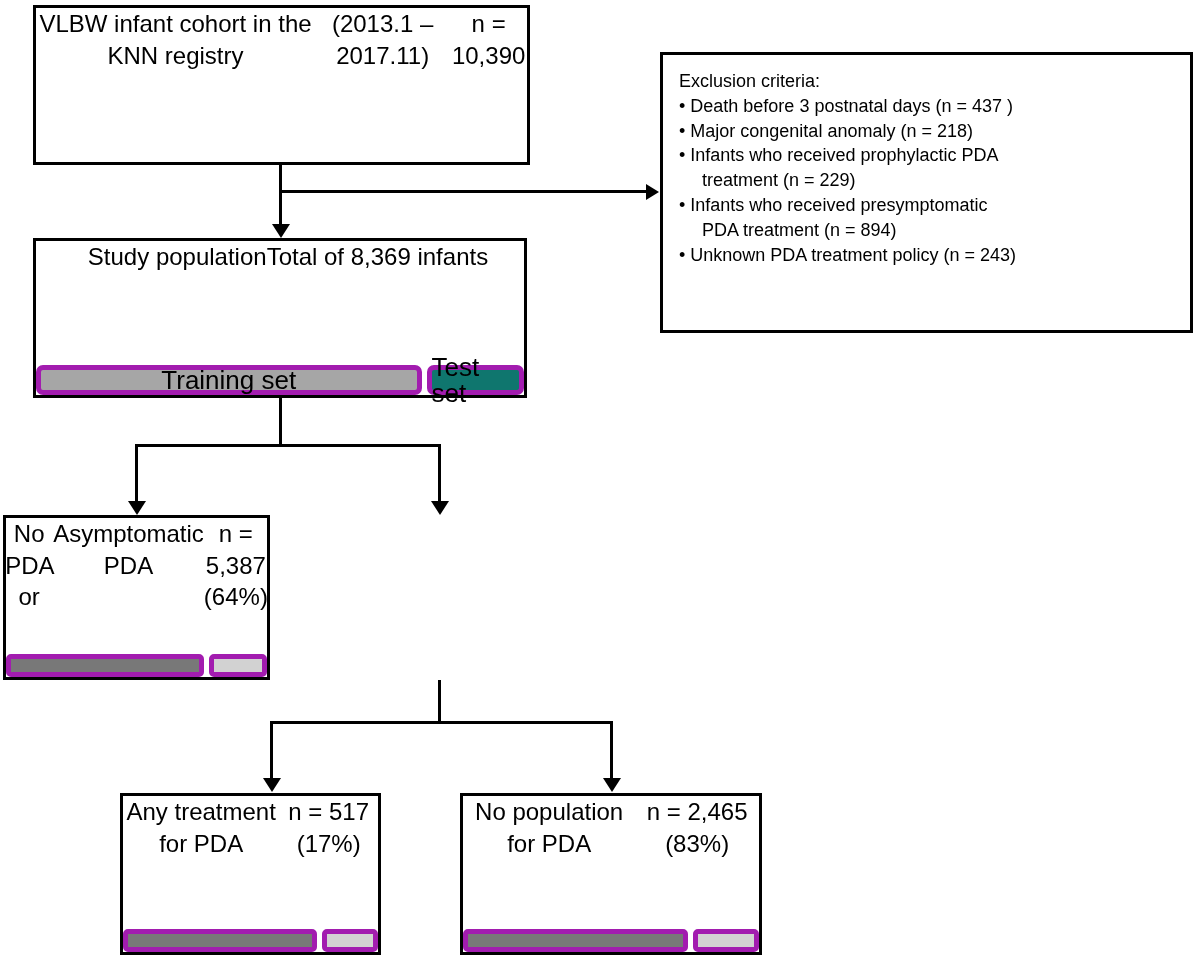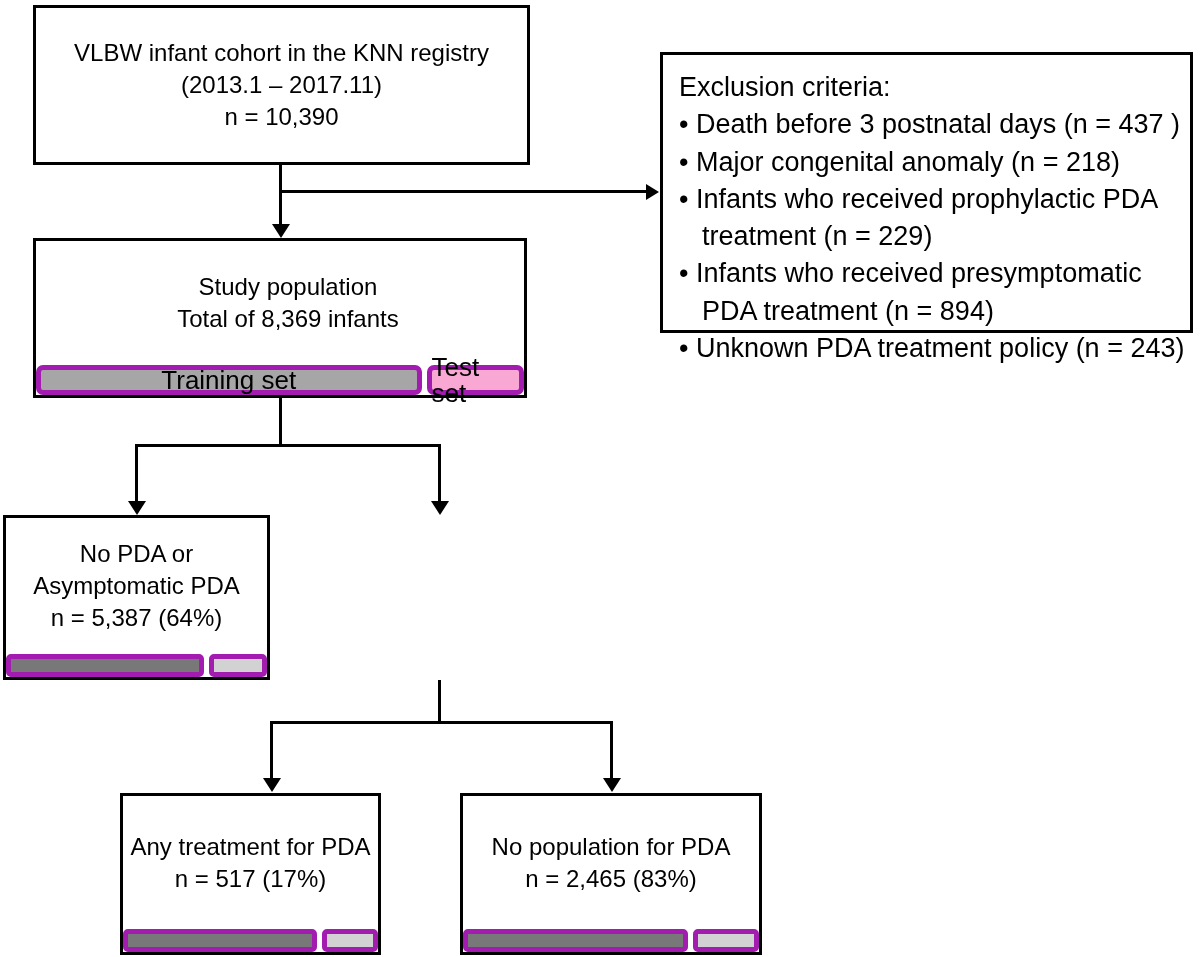--- a/index.html
+++ b/index.html
@@ -13,39 +13,39 @@
     overflow: hidden;
   }
   .box {
     position: absolute;
     background: #ffffff;
     border: 3px solid #000000;
     box-sizing: border-box;
   }
   .box-text {
     display: flex;
-    flex-direction: column;
+    flex-direction: row;
     justify-content: center;
-    align-items: center;
+    align-items: flex-start;
     text-align: center;
     font-size: 24px;
     line-height: 1.32;
     width: 100%;
     height: 100%;
   }
   .box-text.with-bars-30 { height: calc(100% - 30px); }
   .box-text.with-bars-23 { height: calc(100% - 23px); }
 
   
   .top-box   { left: 33px;  top: 5px;   width: 497px; height: 160px; }
   
   .excl-box  { left: 660px; top: 52px;  width: 533px; height: 281px; }
   .excl-content {
     padding: 14px 14px 10px 16px;
-    font-size: 27px;
+    font-size: 18px;
     line-height: 1.38;
     text-align: left;
   }
   .excl-line { white-space: nowrap; }
   .excl-cont { padding-left: 23px; }
 
   
   .study-box { left: 33px;  top: 238px; width: 494px; height: 160px; }
 
   
@@ -69,21 +69,21 @@
     box-sizing: border-box;
     border: 5px solid #a21caf;
     border-radius: 7px;
     display: flex;
     align-items: center;
     justify-content: center;
     font-size: 26px;
     line-height: 1;
   }
   .bar.train      { flex: 0 0 79%; background: #a6a6a6; }
-  .bar.test       { flex: 1 1 auto; background: #f9a8d4; }
+  .bar.test       { flex: 1 1 auto; background: #0f766e; }
   .bar.dark-sub   { flex: 0 0 76%; background: #787878; border-radius: 5px; }
   .bar.light-sub  { flex: 1 1 auto; background: #d2d2d2; border-radius: 5px; }
 
   
   .line { position: absolute; background: #000000; }
   .arrow-down {
     position: absolute;
     width: 0; height: 0;
     border-left: 9px solid transparent;
     border-right: 9px solid transparent;

